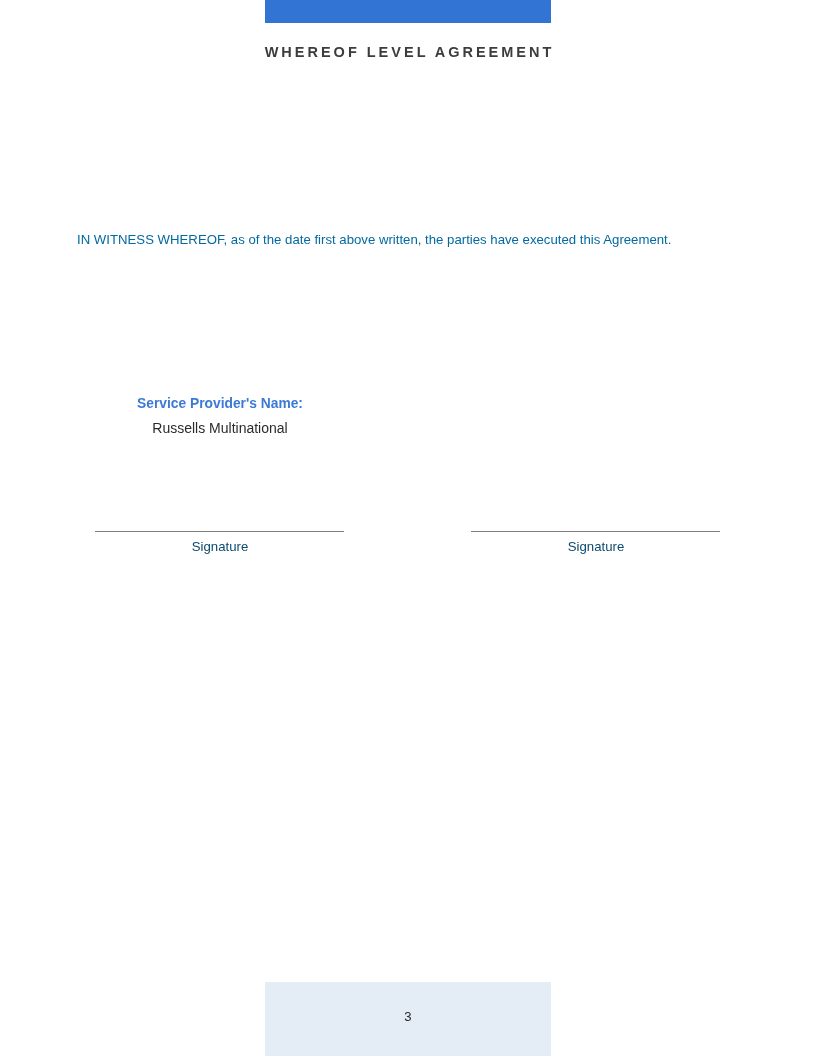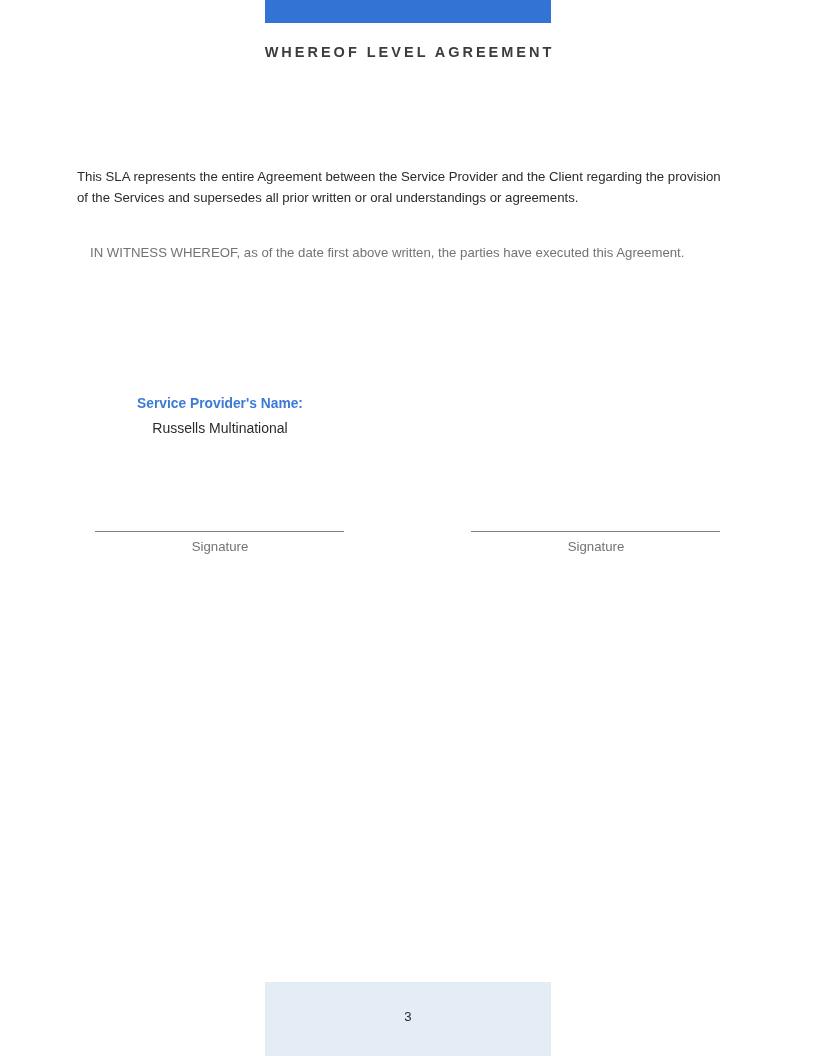--- a/index.html
+++ b/index.html
@@ -63,22 +63,22 @@
     font-family: "Liberation Sans", sans-serif;
   }
 
   .para-2 {
     position: absolute;
     left: 77px;
     top: 229px;
     width: 680px;
     font-size: 13.2px;
     line-height: 21px;
-    color: #737373;
-    margin: 13px;
+    color: #0369a1;
+    margin: 0;
     font-family: "Liberation Sans", sans-serif;
   }
 
   
   .sig-row {
     position: absolute;
     left: 0;
     top: 395px;
     width: 664px;
     height: 180px;
@@ -121,21 +121,21 @@
 
   .sig-line.left  { left: 95px;  width: 249px; }
   .sig-line.right { left: 471px; width: 249px; }
 
   .sig-label {
     position: absolute;
     top: 144px;
     width: 300px;
     text-align: center;
     font-size: 13.2px;
-    color: #737373;
+    color: #0c4a6e;
     font-family: "Liberation Sans", sans-serif;
   }
 
   .sig-label.left  { left: 70px; }
   .sig-label.right { left: 446px; }
 
   
   .footer-block {
     position: absolute;
     left: 265px;
@@ -158,23 +158,20 @@
 </style>
 </head>
 <body>
 
 <div class="page">
 
   <div class="header-bar"></div>
 
   <div class="doc-title">WHEREOF LEVEL AGREEMENT</div>
 
-  <div class="body-block">
-    <p class="para">This SLA represents the entire Agreement between the Service Provider and the Client regarding the provision of the Services and supersedes all prior written or oral understandings or agreements.</p>
-  </div>
 
   <p class="para-2">IN WITNESS WHEREOF, as of the date first above written, the parties have executed this Agreement.</p>
 
   <div class="sig-row">
 
     <div class="sig-col left">
       <p class="sig-heading">Service Provider's Name:</p>
       <p class="sig-name">Russells Multinational</p>
     </div>
 

